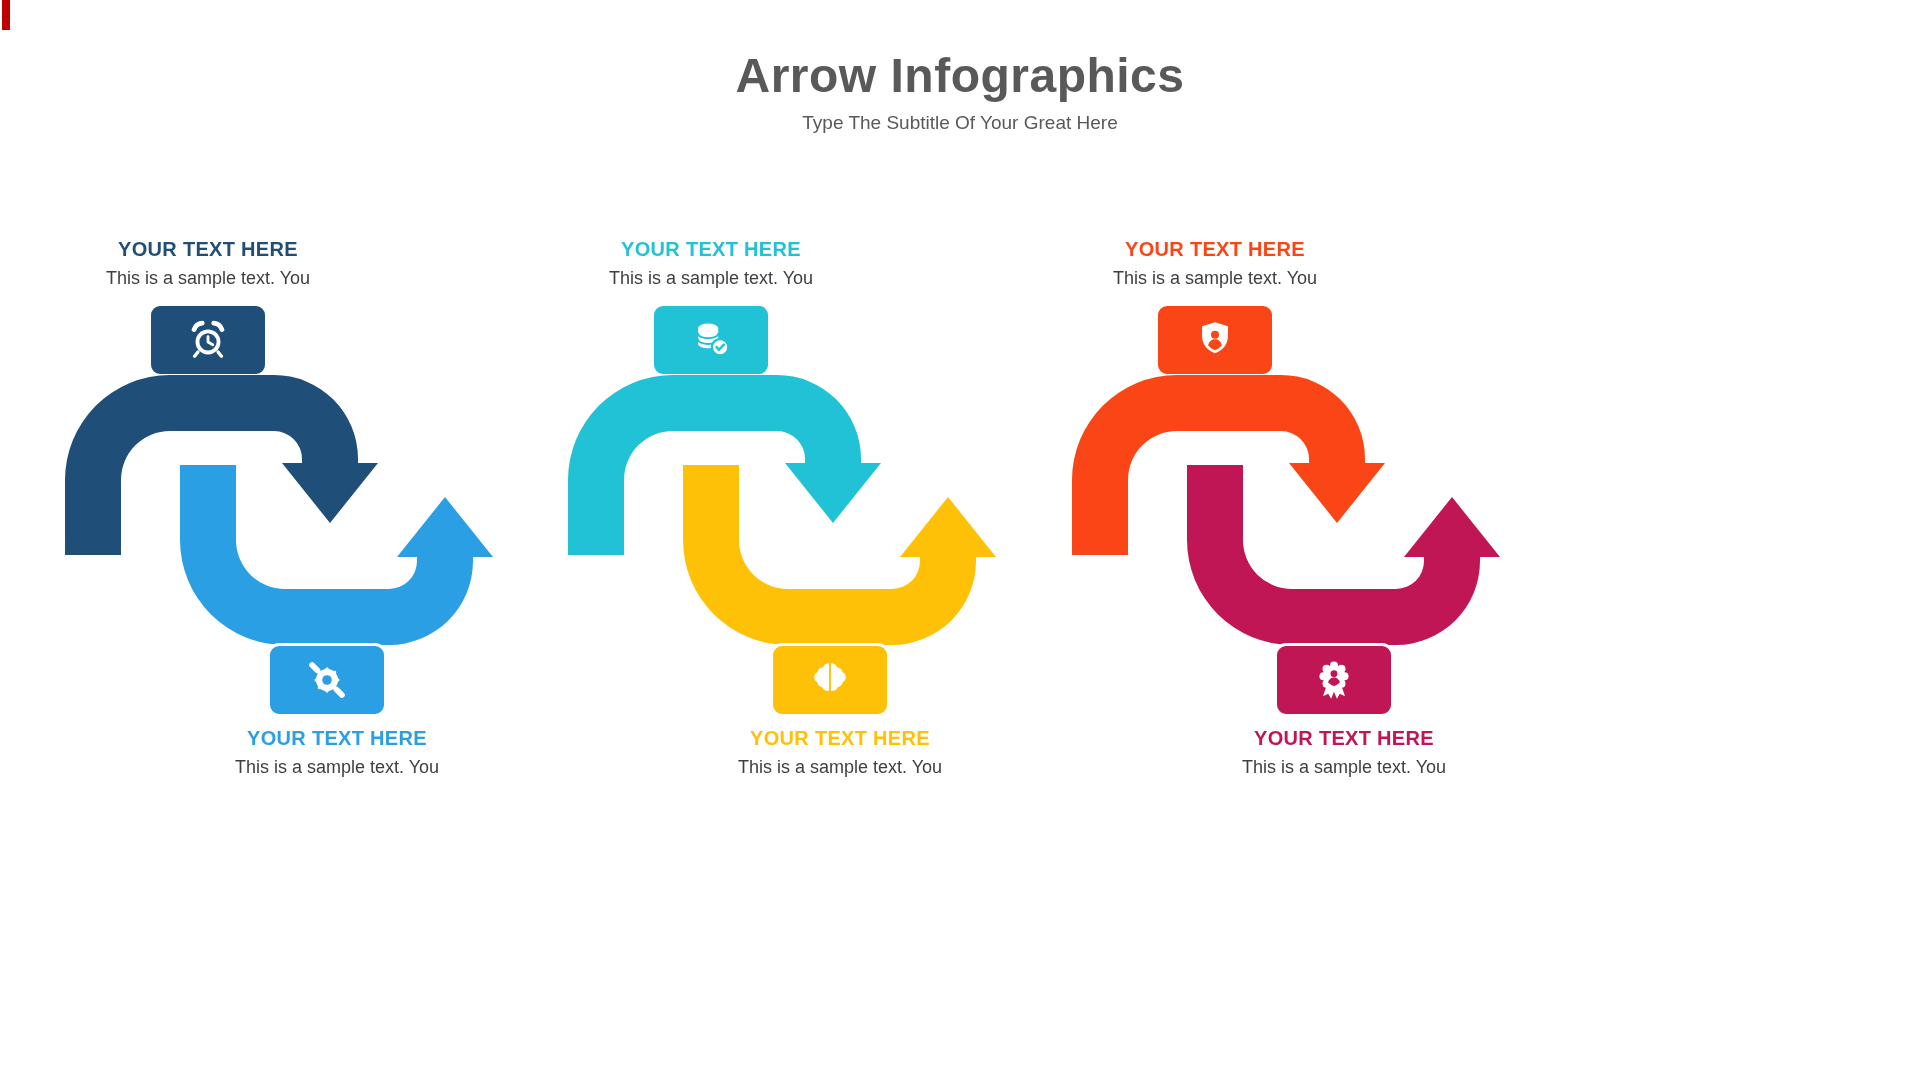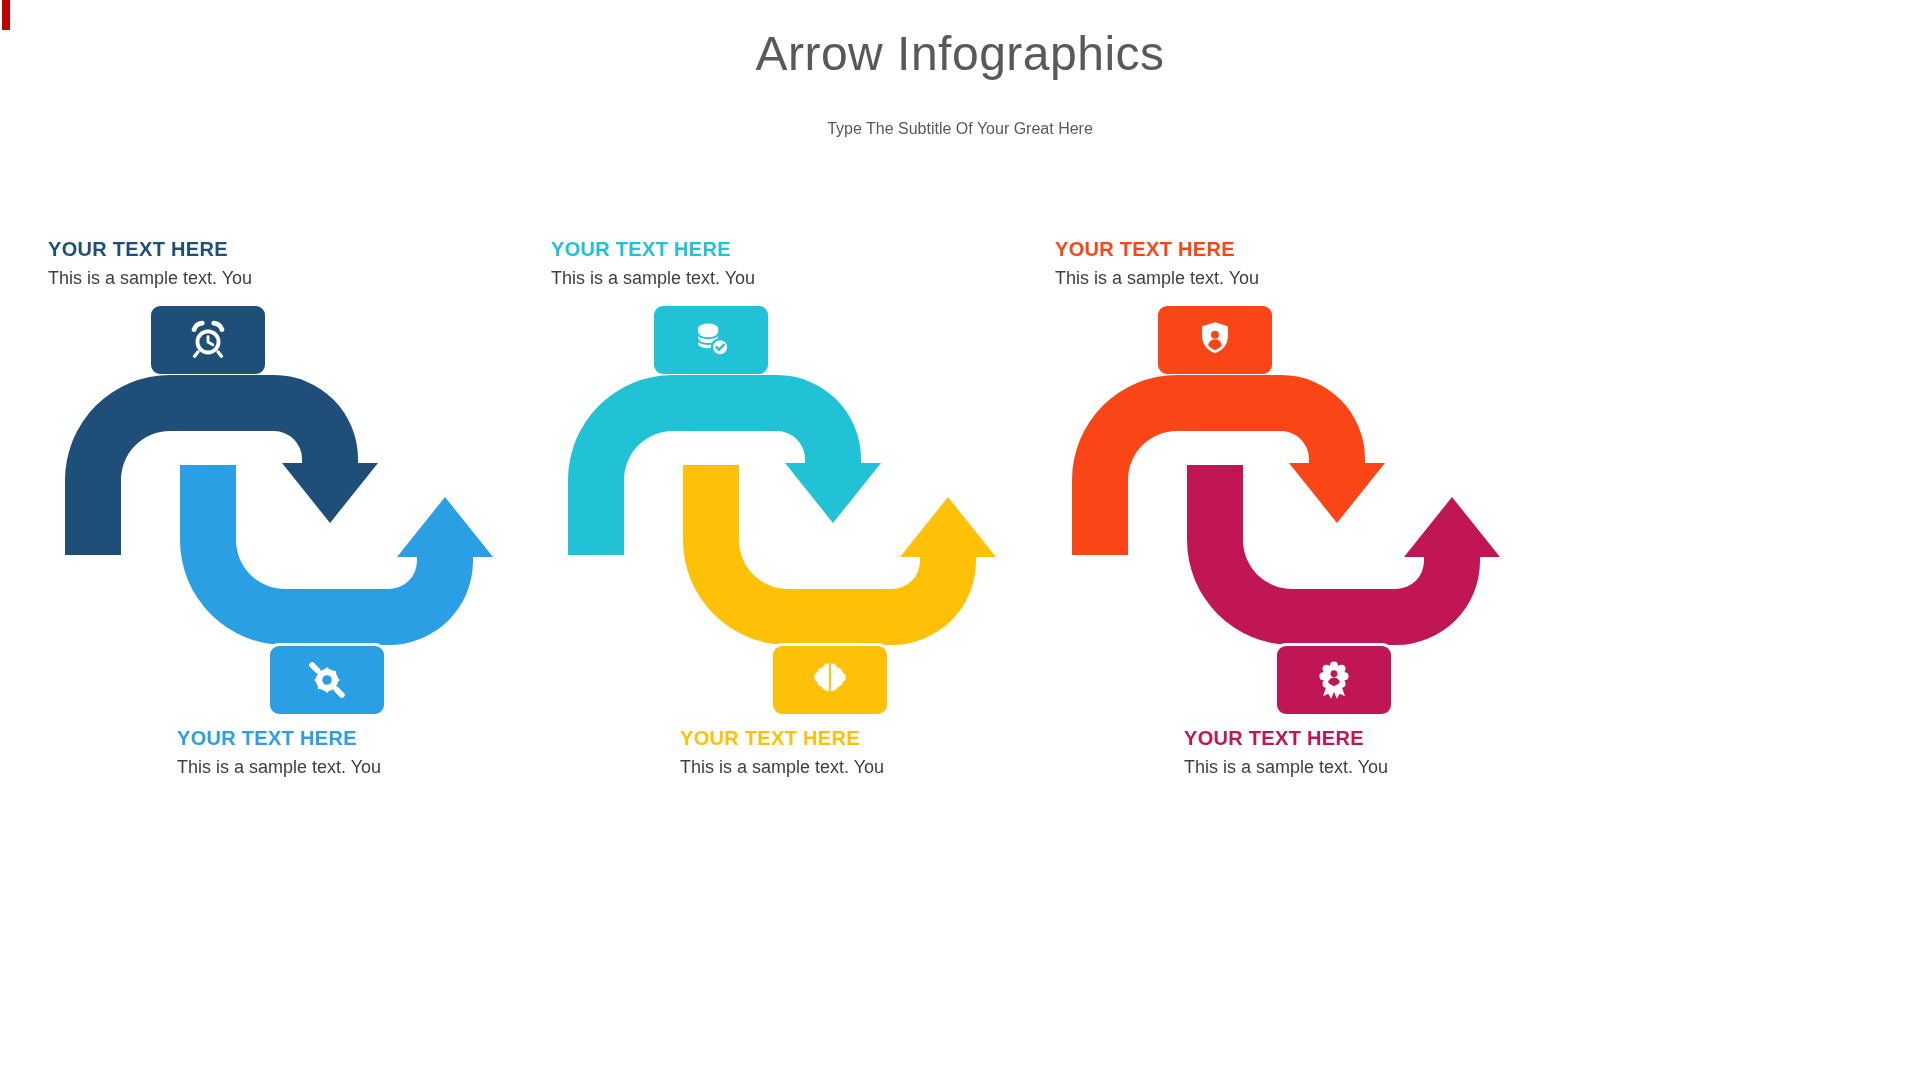--- a/index.html
+++ b/index.html
@@ -13,44 +13,44 @@
     font-family: "Liberation Sans", sans-serif;
   }
   .corner-bar {
     position: absolute;
     left: 2px; top: 0;
     width: 8px; height: 30px;
     background: var(--corner, #C00000);
   }
   .main-title {
     position: absolute;
-    top: 26px; left: 0;
+    top: 48px; left: 0;
     width: 100%;
     text-align: center;
     font-size: 48px;
     line-height: 1.15;
-    font-weight: 400;
+    font-weight: 700;
     color: var(--tc, #595959);
     letter-spacing: 0.5px;
   }
   .main-subtitle {
     position: absolute;
-    top: 120px; left: 0;
+    top: 112px; left: 0;
     width: 100%;
     text-align: center;
-    font-size: 16px;
+    font-size: 19px;
     color: var(--tc, #595959);
   }
   .group {
     position: absolute;
     top: 230px;
     width: 460px;
     height: 580px;
   }
-  .g-head { position: absolute; text-align: left; }
+  .g-head { position: absolute; text-align: center; }
   .g-head.top-head { left: -17px; top: 8px; width: 320px; }
   .g-head.bottom-head { left: 112px; top: 497px; width: 320px; }
   .g-title { font-size: 20px; font-weight: bold; letter-spacing: 0.3px; }
   .g-head.top-head .g-title { color: var(--c1); }
   .g-head.bottom-head .g-title { color: var(--c2); }
   .g-body { font-size: 18px; color: var(--body, #3F3F3F); margin-top: 7px; }
   .icon-box {
     position: absolute;
     width: 120px; height: 74px;
     border-radius: 12px;

